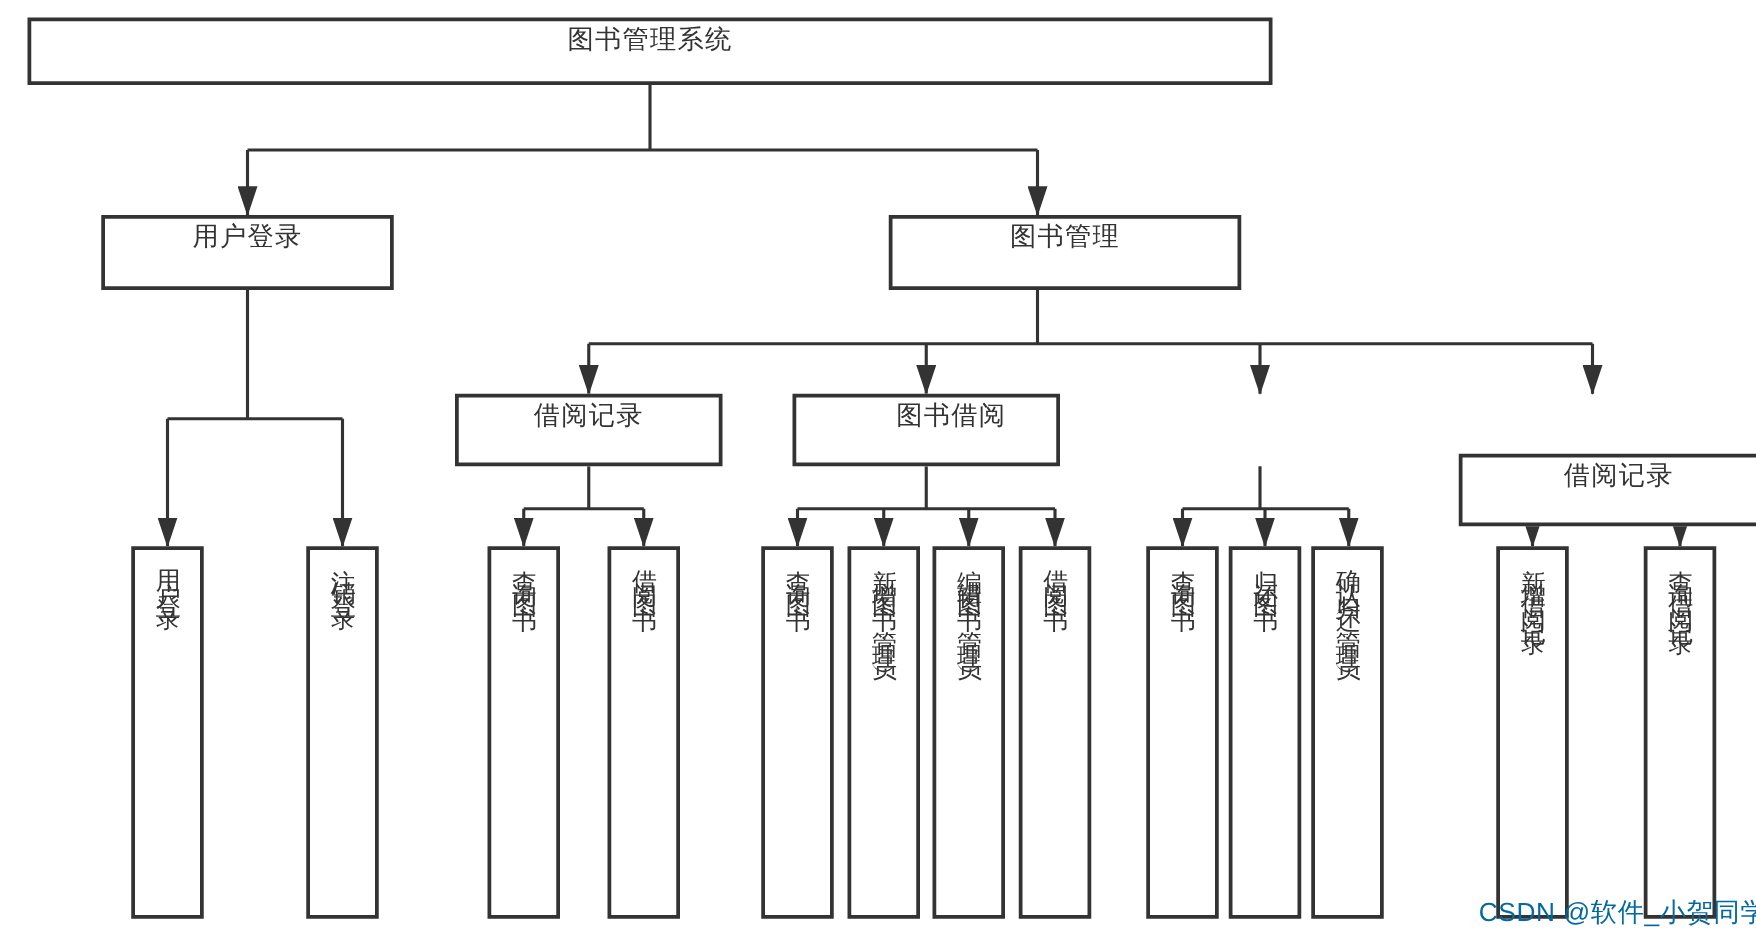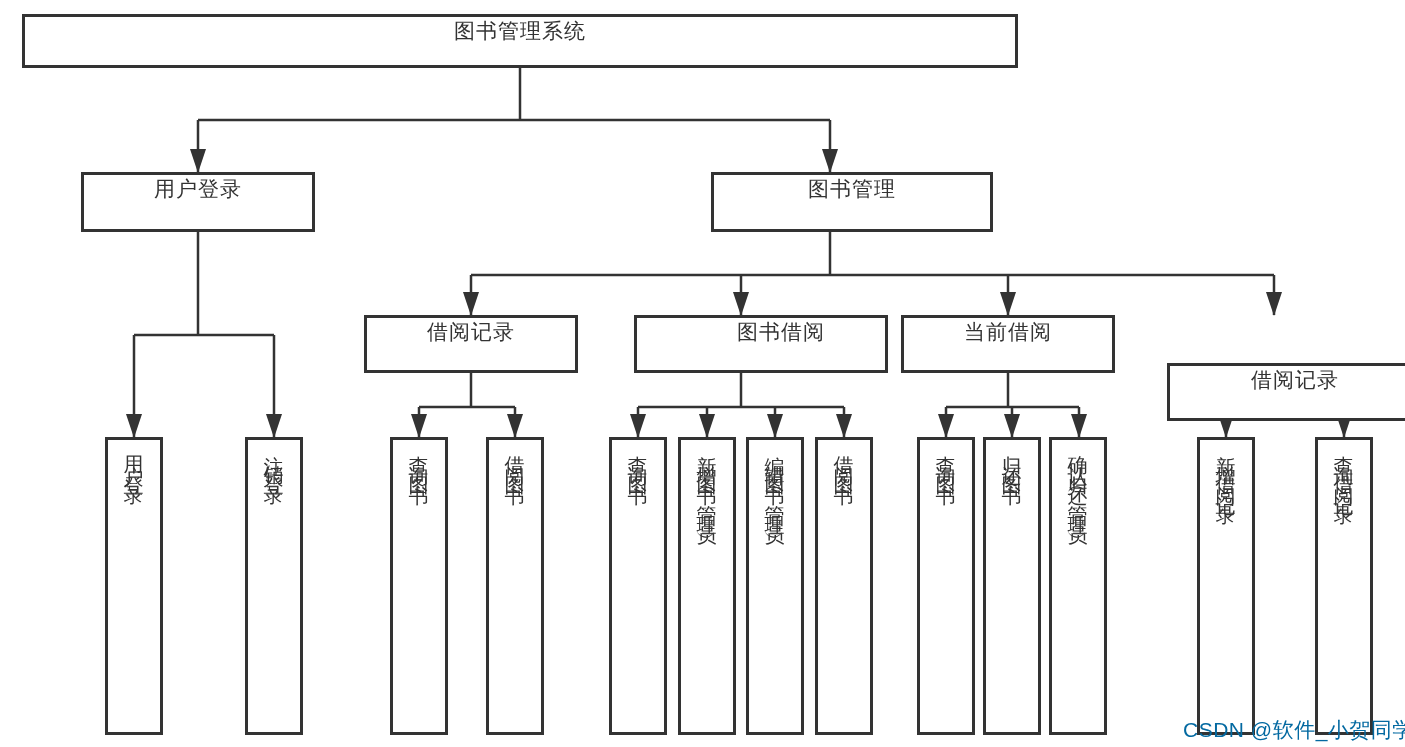--- a/index.html
+++ b/index.html
@@ -114,25 +114,22 @@
   <div class="node node-h" style="left:81px; top:172px; width:234px; height:60px;">
     <span>用户登录</span>
   </div>
   <div class="node node-h" style="left:711px; top:172px; width:282px; height:60px;">
     <span>图书管理</span>
   </div>
 
   <div class="node node-h" style="left:364px; top:315px; width:214px; height:58px;">
     <span>借阅记录</span>
   </div>
-  <div class="node node-h" style="left:634px; top:315px; width:254px; height:58px;padding-left:40px;">
+  <div class="node node-h" style="left:634px; top:315px; width:214px; height:58px;padding-left:40px;">
     <span>图书借阅</span>
-  </div>
-  <div class="node node-h" style="left:901px; top:315px; width:214px; height:58px;">
-    <span>当前借阅</span>
   </div>
   <div class="node node-h" style="left:1167px; top:315px; width:256px; height:58px;margin-top:48px;">
     <span>借阅记录</span>
   </div>
 
   <div class="node node-v" style="left:105px; top:437px; width:58px; height:298px;">
     <span class="vtext">用户登录</span>
   </div>
   <div class="node node-v" style="left:245px; top:437px; width:58px; height:298px;">
     <span class="vtext">注销登录</span>

